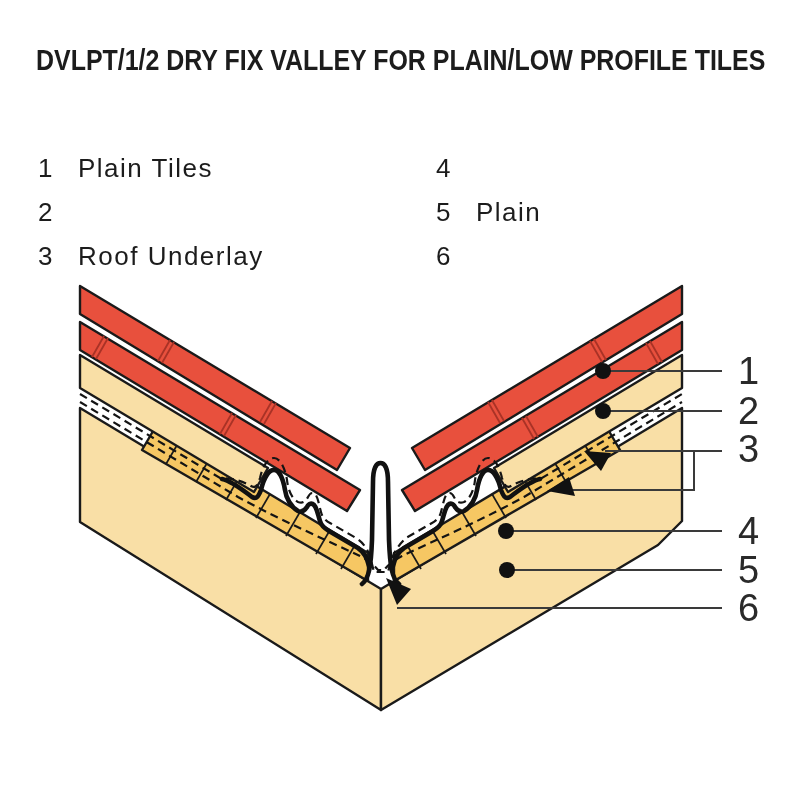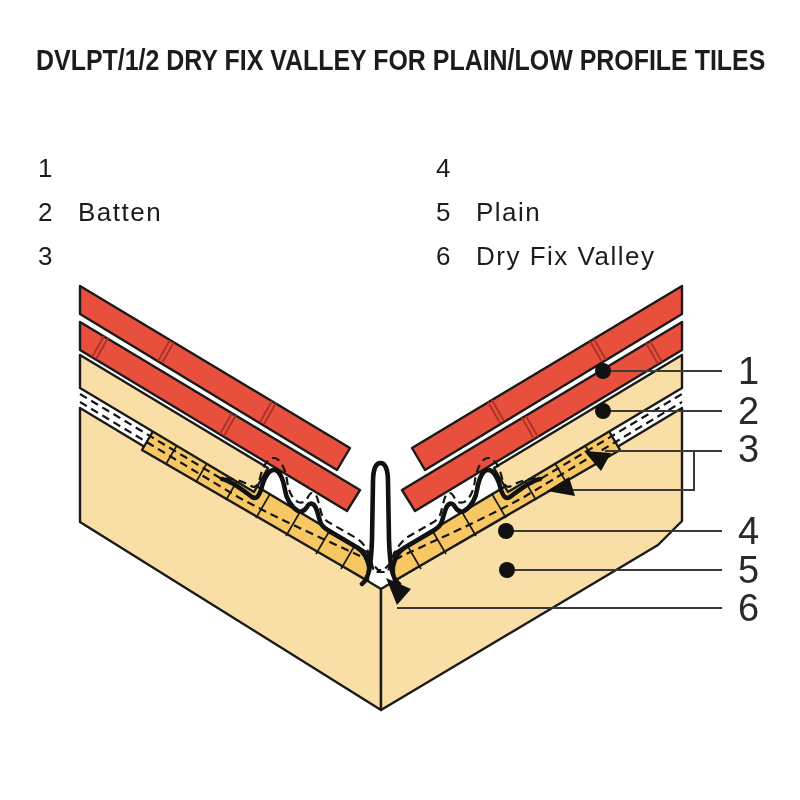--- a/index.html
+++ b/index.html
@@ -33,40 +33,40 @@
 <body>
 
 <div class="stage">
 
   <h1 class="title">DVLPT/1/2 DRY FIX VALLEY FOR PLAIN/LOW PROFILE TILES</h1>
 
   <div class="legend">
     <div class="legend-col col1">
       <div class="lrow">
         <span class="lnum">1</span>
+        <span class="llabel">Plain Tiles</span>
       </div>
       <div class="lrow">
         <span class="lnum">2</span>
-        <span class="llabel">Batten</span>
       </div>
       <div class="lrow">
         <span class="lnum">3</span>
+        <span class="llabel">Roof Underlay</span>
       </div>
     </div>
     <div class="legend-col col2">
       <div class="lrow">
         <span class="lnum">4</span>
       </div>
       <div class="lrow">
         <span class="lnum">5</span>
         <span class="llabel">Plain</span>
       </div>
       <div class="lrow">
         <span class="lnum">6</span>
-        <span class="llabel">Dry Fix Valley</span>
       </div>
     </div>
   </div>
 
   <svg class="diagram-svg" viewBox="0 0 800 800">
 
     <polygon points="80,408 381,589 381,710 80,522" fill="var(--wood-light)" class="outline"></polygon>
     <polygon points="682,408 381,589 381,710 658,545 682,521" fill="var(--wood-light)" class="outline"></polygon>
 
     <g>

